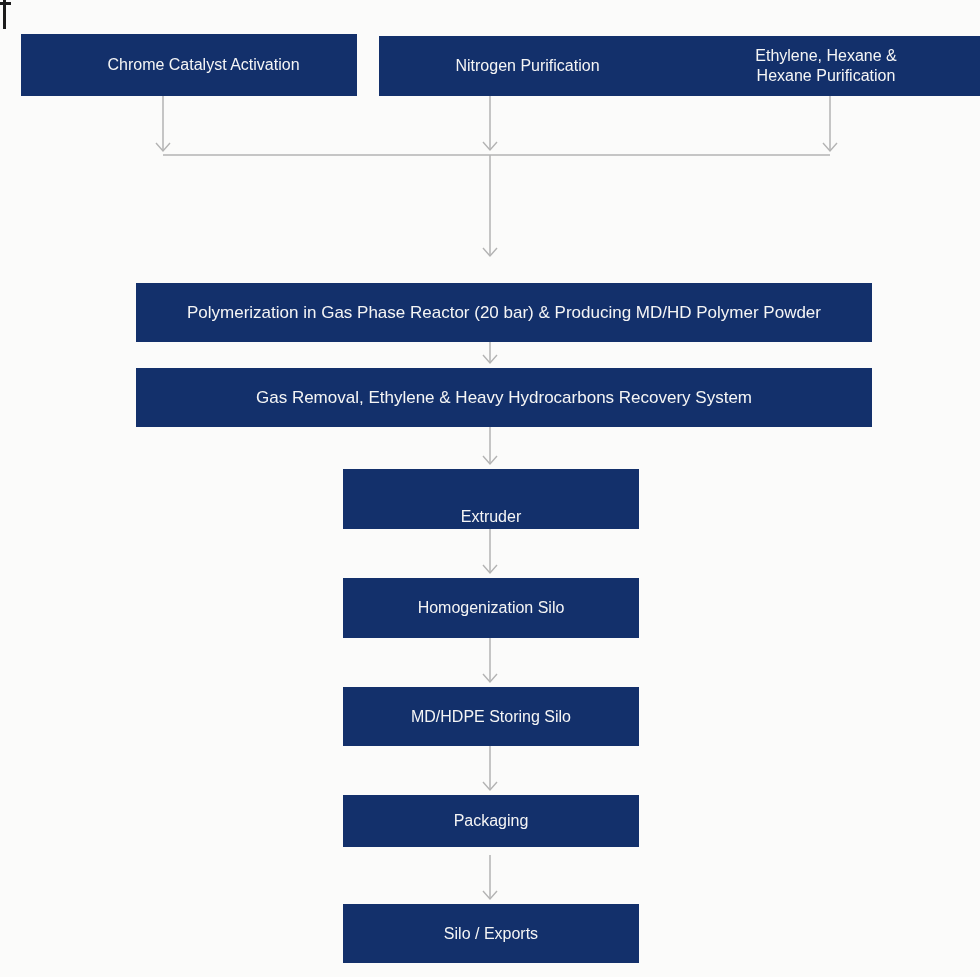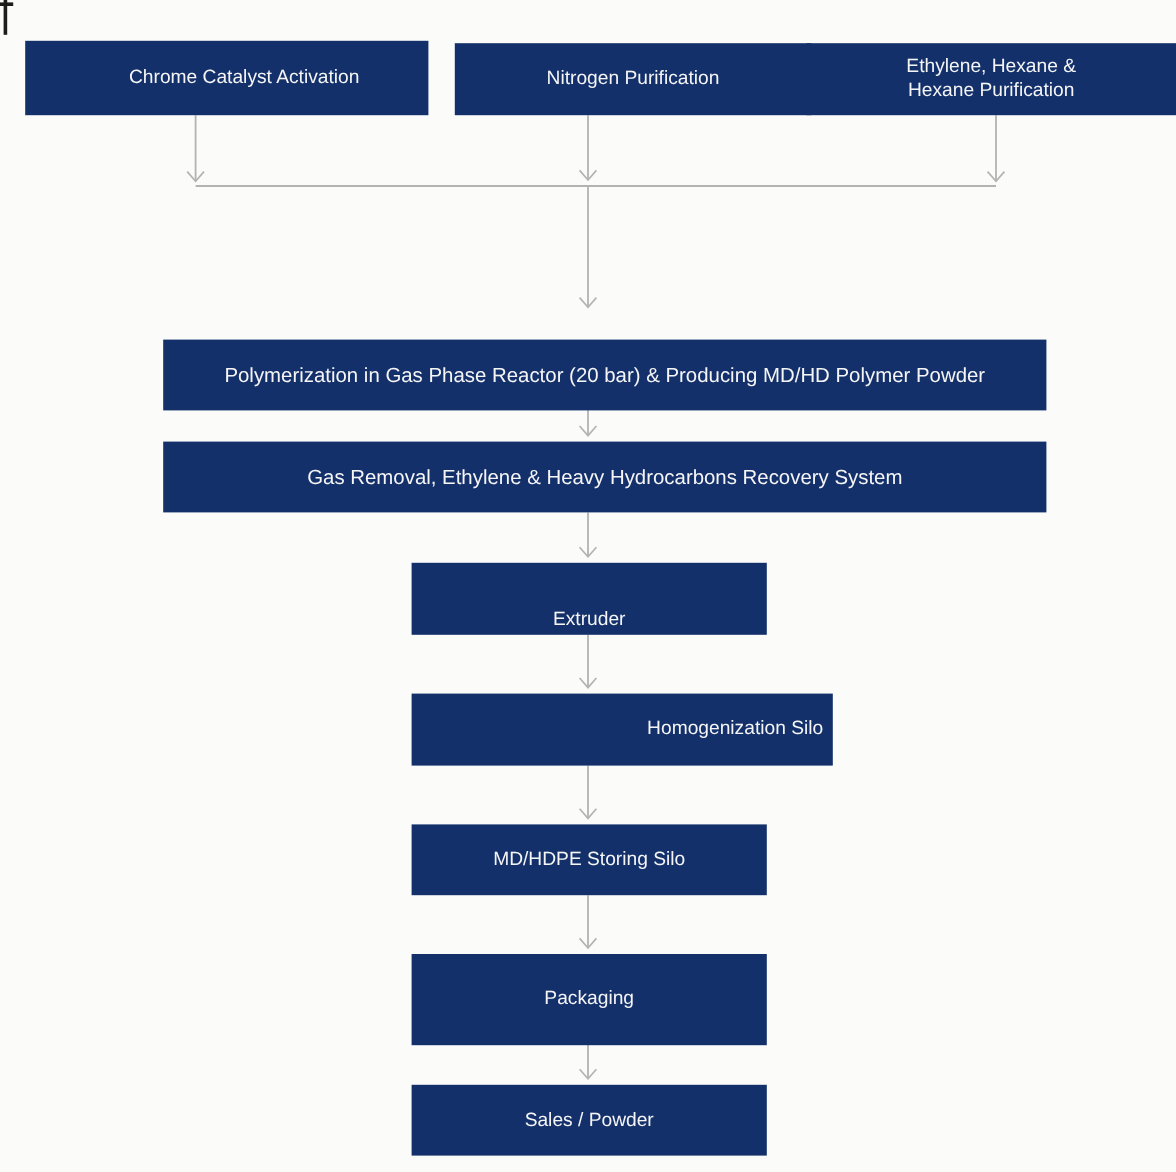--- a/index.html
+++ b/index.html
@@ -50,23 +50,23 @@
   .node.wide { font-size: 17px; }
   
   .node-chrome        { left: 21px;  top: 34px;  width: 336px; height: 62px; padding-left: 37px; }
   .node-nitrogen      { left: 343px; top: 36px;  width: 297px; height: 60px; margin-left: 36px; }
   .node-ethylene      { left: 672px; top: 36px;  width: 308px; height: 60px; align-items: center; }
   
   .node-polymerization{ left: 136px; top: 261px; width: 736px; height: 59px; margin-top: 22px; }
   .node-gas-removal   { left: 136px; top: 368px; width: 736px; height: 59px; }
   
   .node-extruder      { left: 343px; top: 469px; width: 296px; height: 60px; align-items: flex-end; }
-  .node-homogenization{ left: 343px; top: 578px; width: 351px; height: 60px; justify-content: flex-end; }
+  .node-homogenization{ left: 343px; top: 578px; width: 296px; height: 60px; }
   .node-storing       { left: 343px; top: 687px; width: 296px; height: 59px; justify-content: center; }
-  .node-packaging     { left: 343px; top: 795px; width: 296px; height: 76px; }
+  .node-packaging     { left: 343px; top: 795px; width: 296px; height: 52px; }
   .node-sales         { left: 343px; top: 904px; width: 296px; height: 59px; }
   
   .corner-mark-v { position: absolute; left: 3px; top: 0;  width: 3px;  height: 29px; background: var(--corner-mark); }
   .corner-mark-h { position: absolute; left: 0;  top: 2px; width: 11px; height: 3px;  background: var(--corner-mark); }
 </style>
 </head>
 <body>
 
 <div class="canvas">
 
@@ -123,16 +123,16 @@
 
   <div class="node node-storing">
     <span class="node-label">MD/HDPE Storing Silo</span>
   </div>
 
   <div class="node node-packaging">
     <span class="node-label">Packaging</span>
   </div>
 
   <div class="node node-sales">
-    <span class="node-label">Sales / Powder</span>
+    <span class="node-label">Silo / Exports</span>
   </div>
 
 </div>
 
 </body></html>

